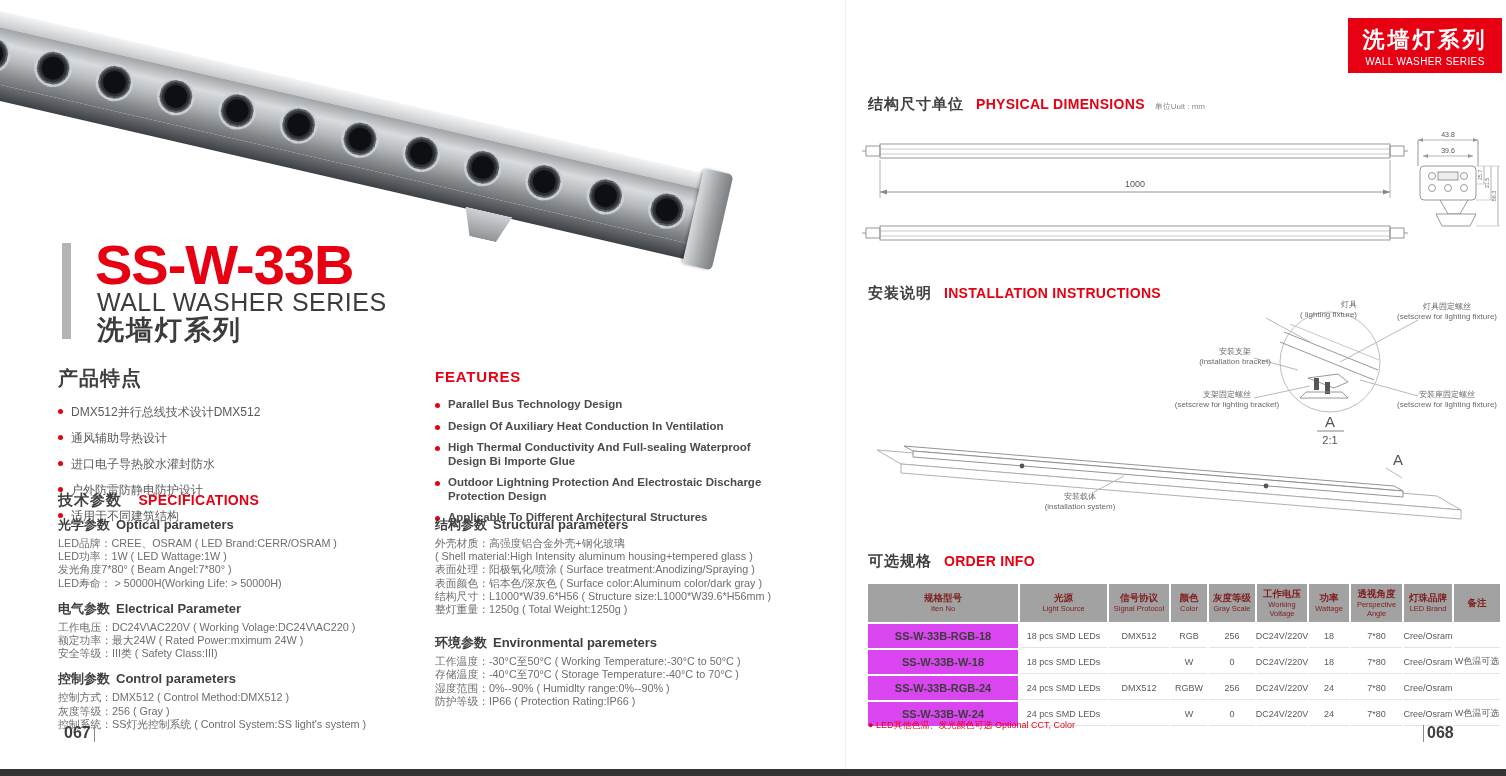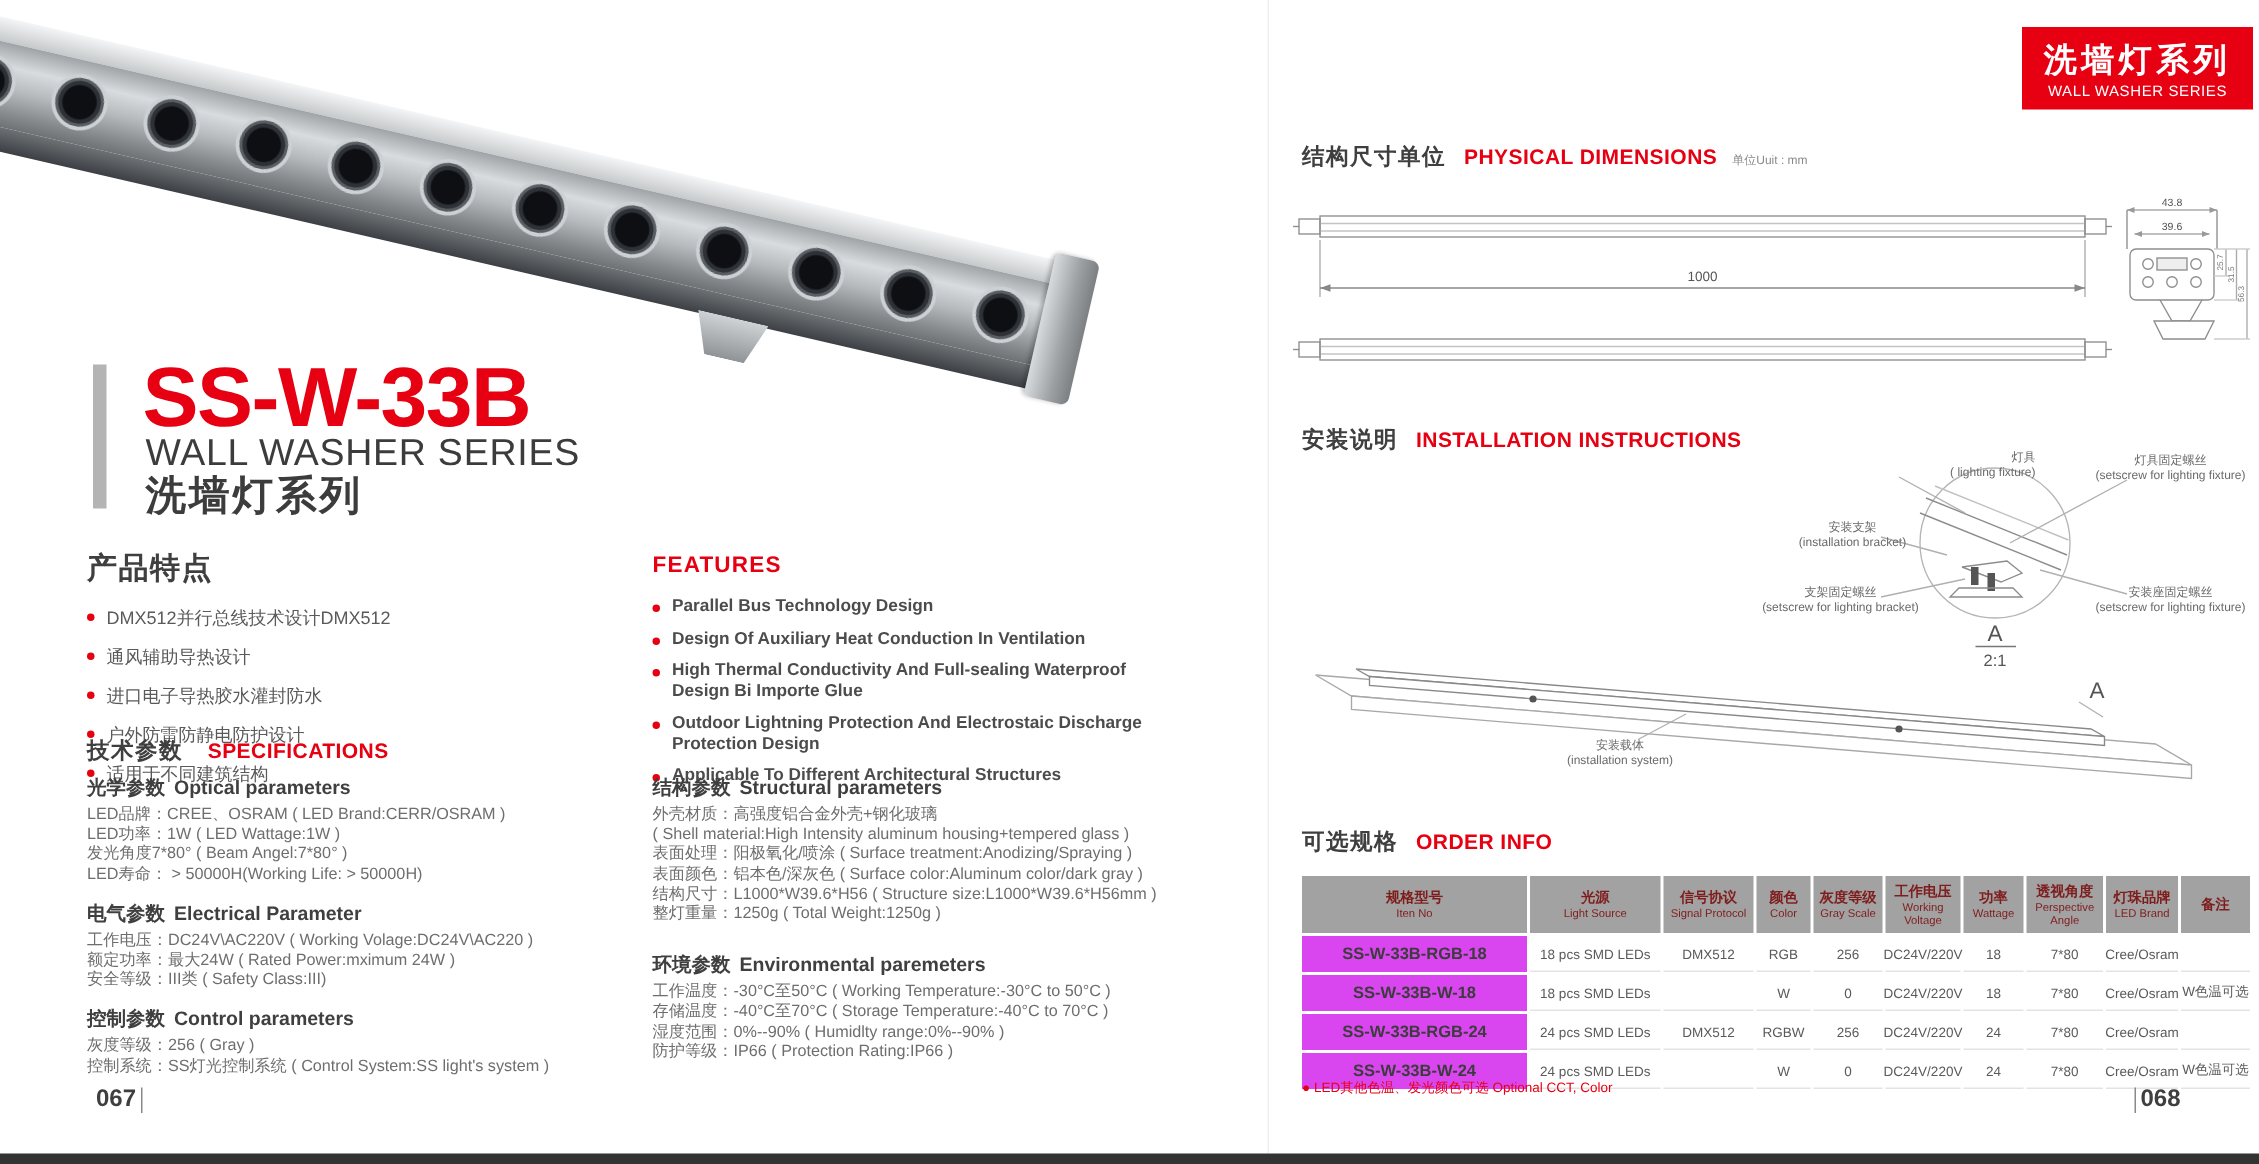--- a/index.html
+++ b/index.html
@@ -173,20 +173,21 @@
       <div class="spec-line">LED寿命： &gt; 50000H(Working Life: &gt; 50000H)</div>
     </div>
     <div class="spec-group">
       <div class="spec-title"><span>电气参数</span><span class="en">Electrical Parameter</span></div>
       <div class="spec-line">工作电压：DC24V\AC220V ( Working Volage:DC24V\AC220 )</div>
       <div class="spec-line">额定功率：最大24W ( Rated Power:mximum 24W )</div>
       <div class="spec-line">安全等级：III类 ( Safety Class:III)</div>
     </div>
     <div class="spec-group">
       <div class="spec-title"><span>控制参数</span><span class="en">Control parameters</span></div>
+      <div class="spec-line">控制方式：DMX512 ( Control Method:DMX512 )</div>
       <div class="spec-line">灰度等级：256 ( Gray )</div>
       <div class="spec-line">控制系统：SS灯光控制系统 ( Control System:SS light's system )</div>
     </div>
   </div>
 
   <div class="spec-col-r">
     <div class="spec-group">
       <div class="spec-title"><span>结构参数</span><span class="en">Structural parameters</span></div>
       <div class="spec-line">外壳材质：高强度铝合金外壳+钢化玻璃</div>
       <div class="spec-line">( Shell material:High Intensity aluminum housing+tempered glass )</div>

